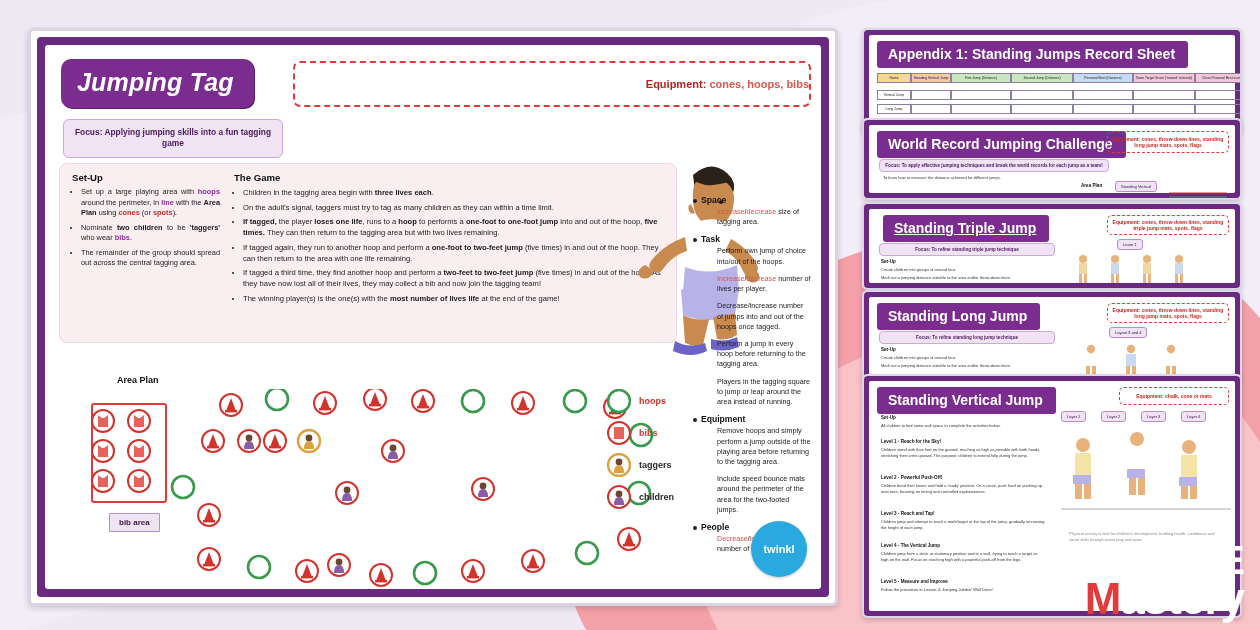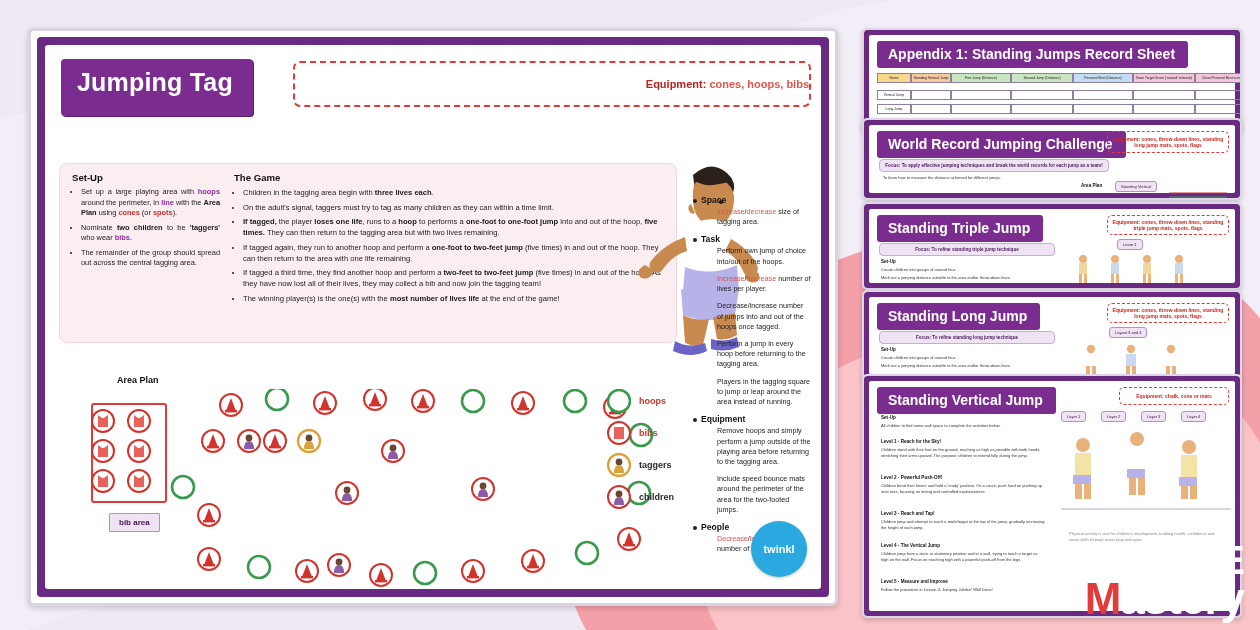--- a/index.html
+++ b/index.html
@@ -47,23 +47,24 @@
     position:relative;
   }
   .poster-white {
     position:absolute; left:8px; top:8px; right:8px; bottom:8px;
     background:#fff; border-radius:3px;
   }
 
   .title-badge {
     position:absolute; left:16px; top:14px;
     background:#7b2d8f; color:#fff; font-size:25px; font-weight:bold;
-    padding:9px 20px 19px 16px; border-radius:4px;
+    padding:9px 20px 11px 16px; border-radius:10px;
     letter-spacing:.2px;
     box-shadow:1px 1px 0 #5c1f6d;
+    font-style:italic;
   }
   .focus-badge {
     position:absolute; left:18px; top:74px; width:220px;
     background:#efe3f4; border:1px solid #c9a9d6; border-radius:6px;
     color:#4b1a5c; font-size:8.4px; font-weight:bold; text-align:center;
     padding:7px 8px; line-height:1.35;
   }
   .equip-box {
     position:absolute; left:248px; top:16px; right:10px; height:46px;
     border:2px dashed #e03b3b; border-radius:7px;
@@ -181,20 +182,21 @@
 </svg>
 <div class="bg-pink"></div>
 <div class="bg-pink2"></div>
 
 <div class="poster">
   <div class="poster-inner">
     <div class="poster-white">
 
       <div class="title-badge">Jumping Tag</div>
 
+      <div class="focus-badge">Focus: Applying jumping skills into a fun tagging game</div>
 
       <div class="equip-box">
         <div class="equip-text">
           <span class="lbl">Equipment:</span>
           <span class="val">cones, hoops, bibs</span>
         </div>
       </div>
 
       <div class="content-card">
         <div class="col-setup">
@@ -434,21 +436,21 @@
       <svg style="position:absolute;left:300px;top:62px;" width="60" height="12">
         <line x1="0" y1="6" x2="58" y2="6" stroke="#d0342c" stroke-width="1"></line>
         <line x1="0" y1="10" x2="58" y2="10" stroke="#3a9a4e" stroke-width="1"></line>
       </svg>
     </div>
   </div>
 
   <div class="sheet" style="top:184px; height:88px;">
     <div class="sheet-band"></div>
     <div class="sheet-page">
-      <div class="sheet-title" style="left:8px; top:6px;">Standing Triple Jump</div>
+      <div class="sheet-title" style="left:14px; top:6px;text-decoration:underline;">Standing Triple Jump</div>
       <div class="sheet-dashed" style="right:6px; top:6px; width:122px; height:20px;">Equipment: cones, throw-down lines, standing triple jump mats, spots, flags</div>
       <div class="mini-btn" style="left:248px; top:30px;">Learn 1</div>
       <div class="mini-focus" style="left:10px; top:34px; width:176px;">Focus: To refine standing triple jump technique</div>
       <div class="mini-label" style="left:12px; top:50px;">Set-Up</div>
       <div class="mini-text" style="left:12px; top:58px; width:160px;">Create children into groups of around four.</div>
       <div class="mini-text" style="left:12px; top:66px; width:160px;">Mark out a jumping distance suitable to the area and/or throw-down lines.</div>
       <svg style="position:absolute;left:200px;top:42px;" width="150" height="36">
         <g fill="#e8b27a">
           <circle cx="14" cy="8" r="4"></circle>
             <rect x="10" y="12" width="8" height="11" fill="#f0d7a0"></rect>

